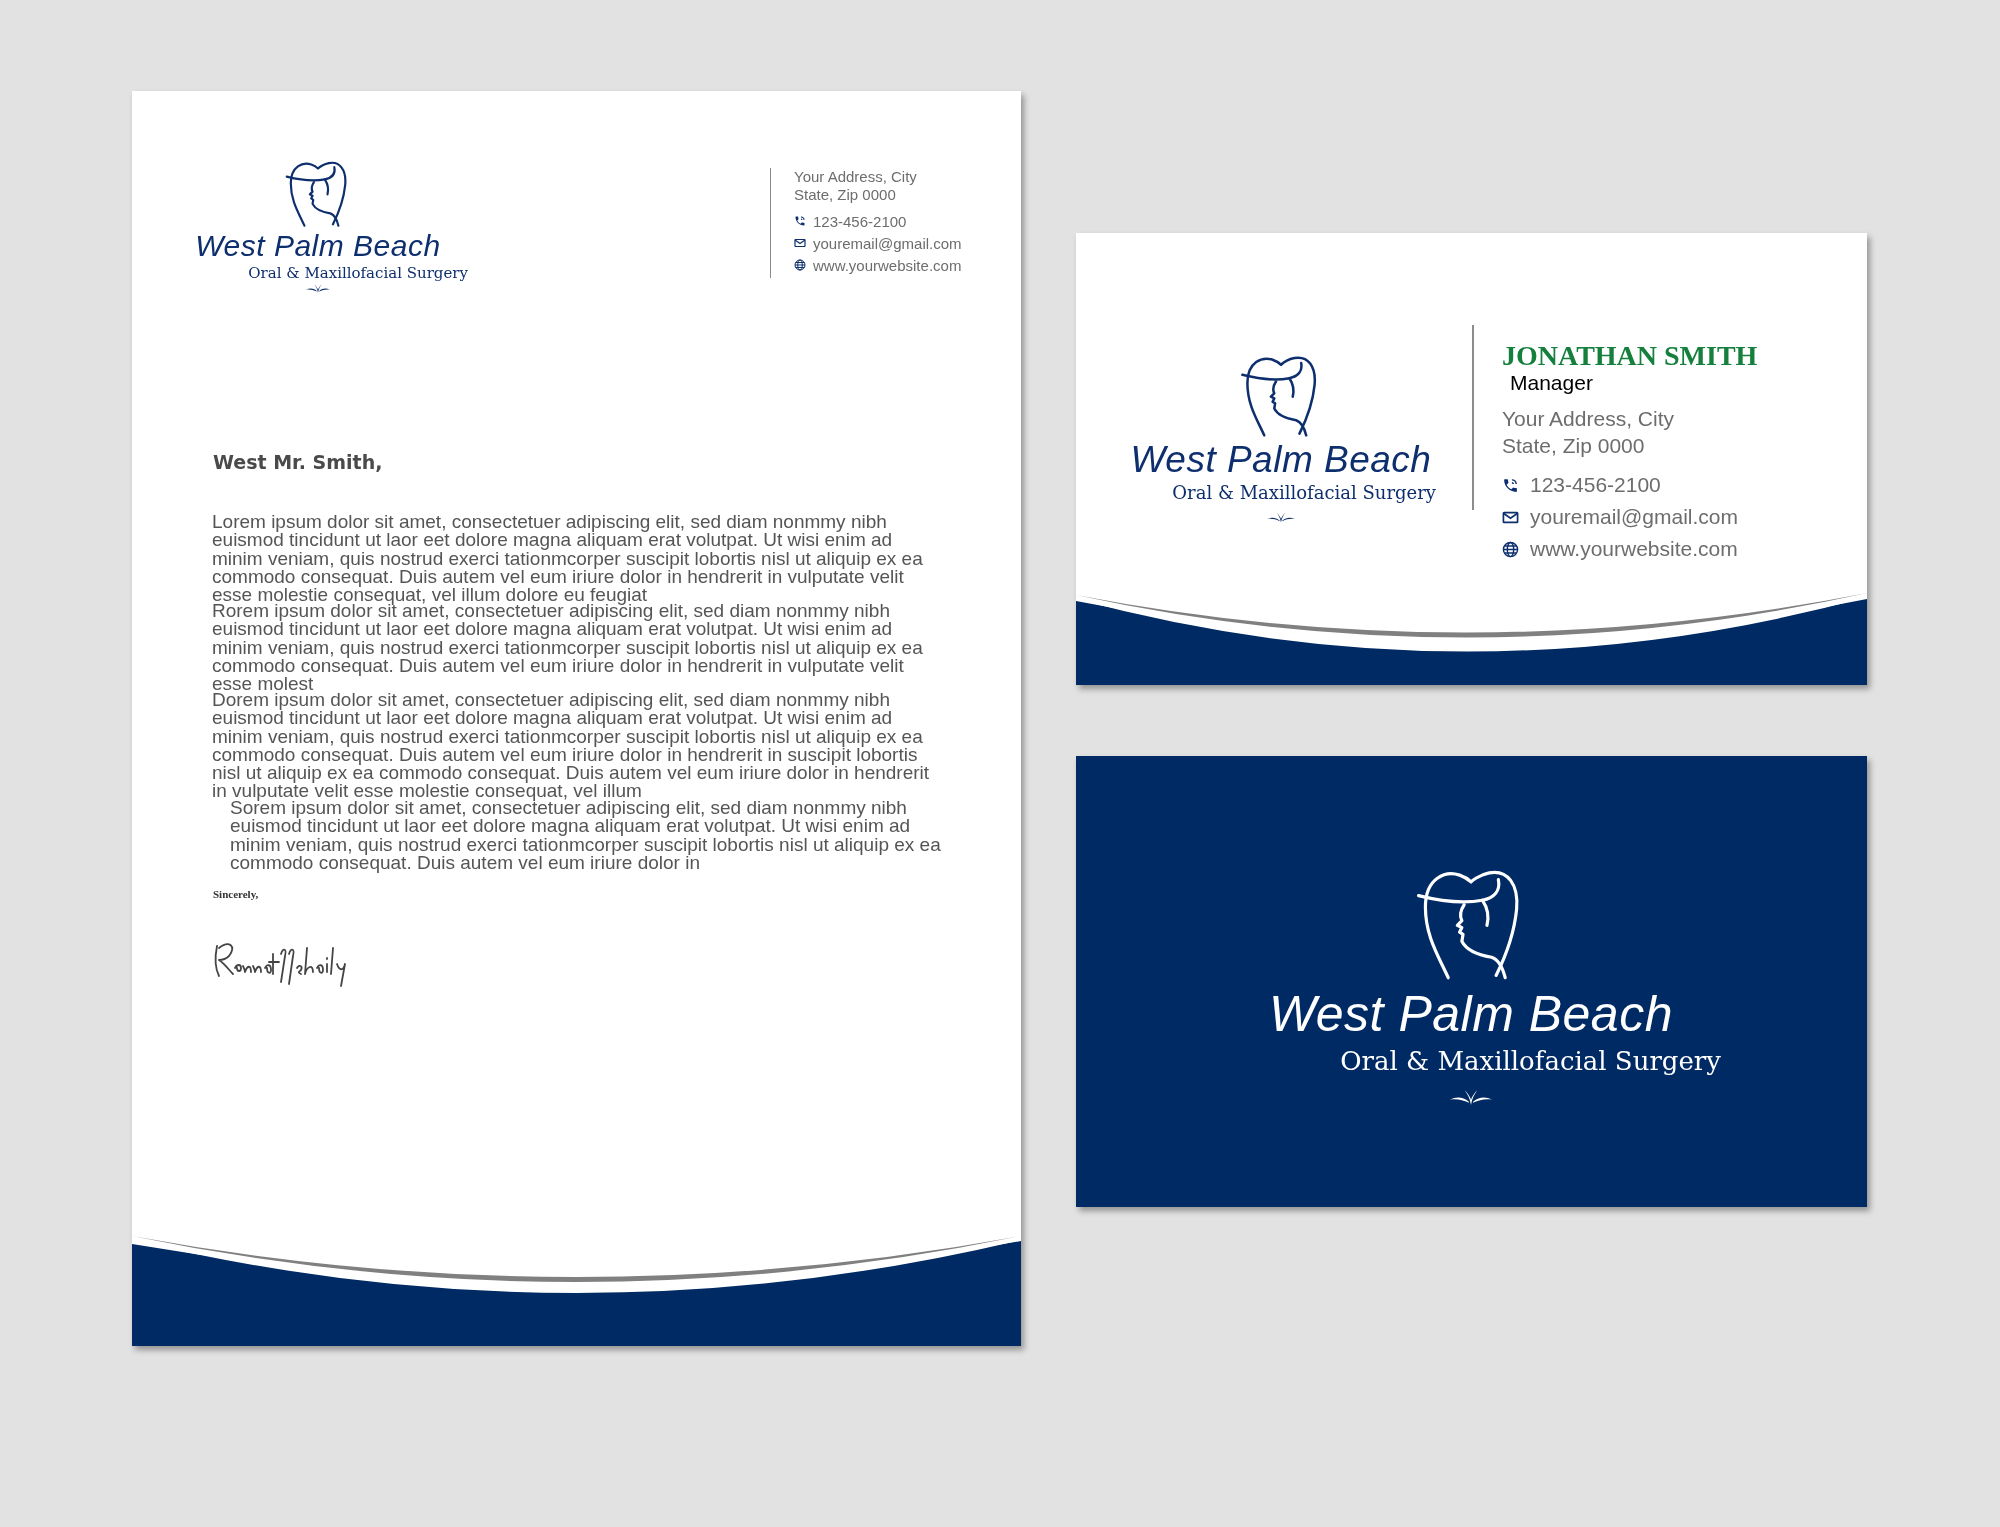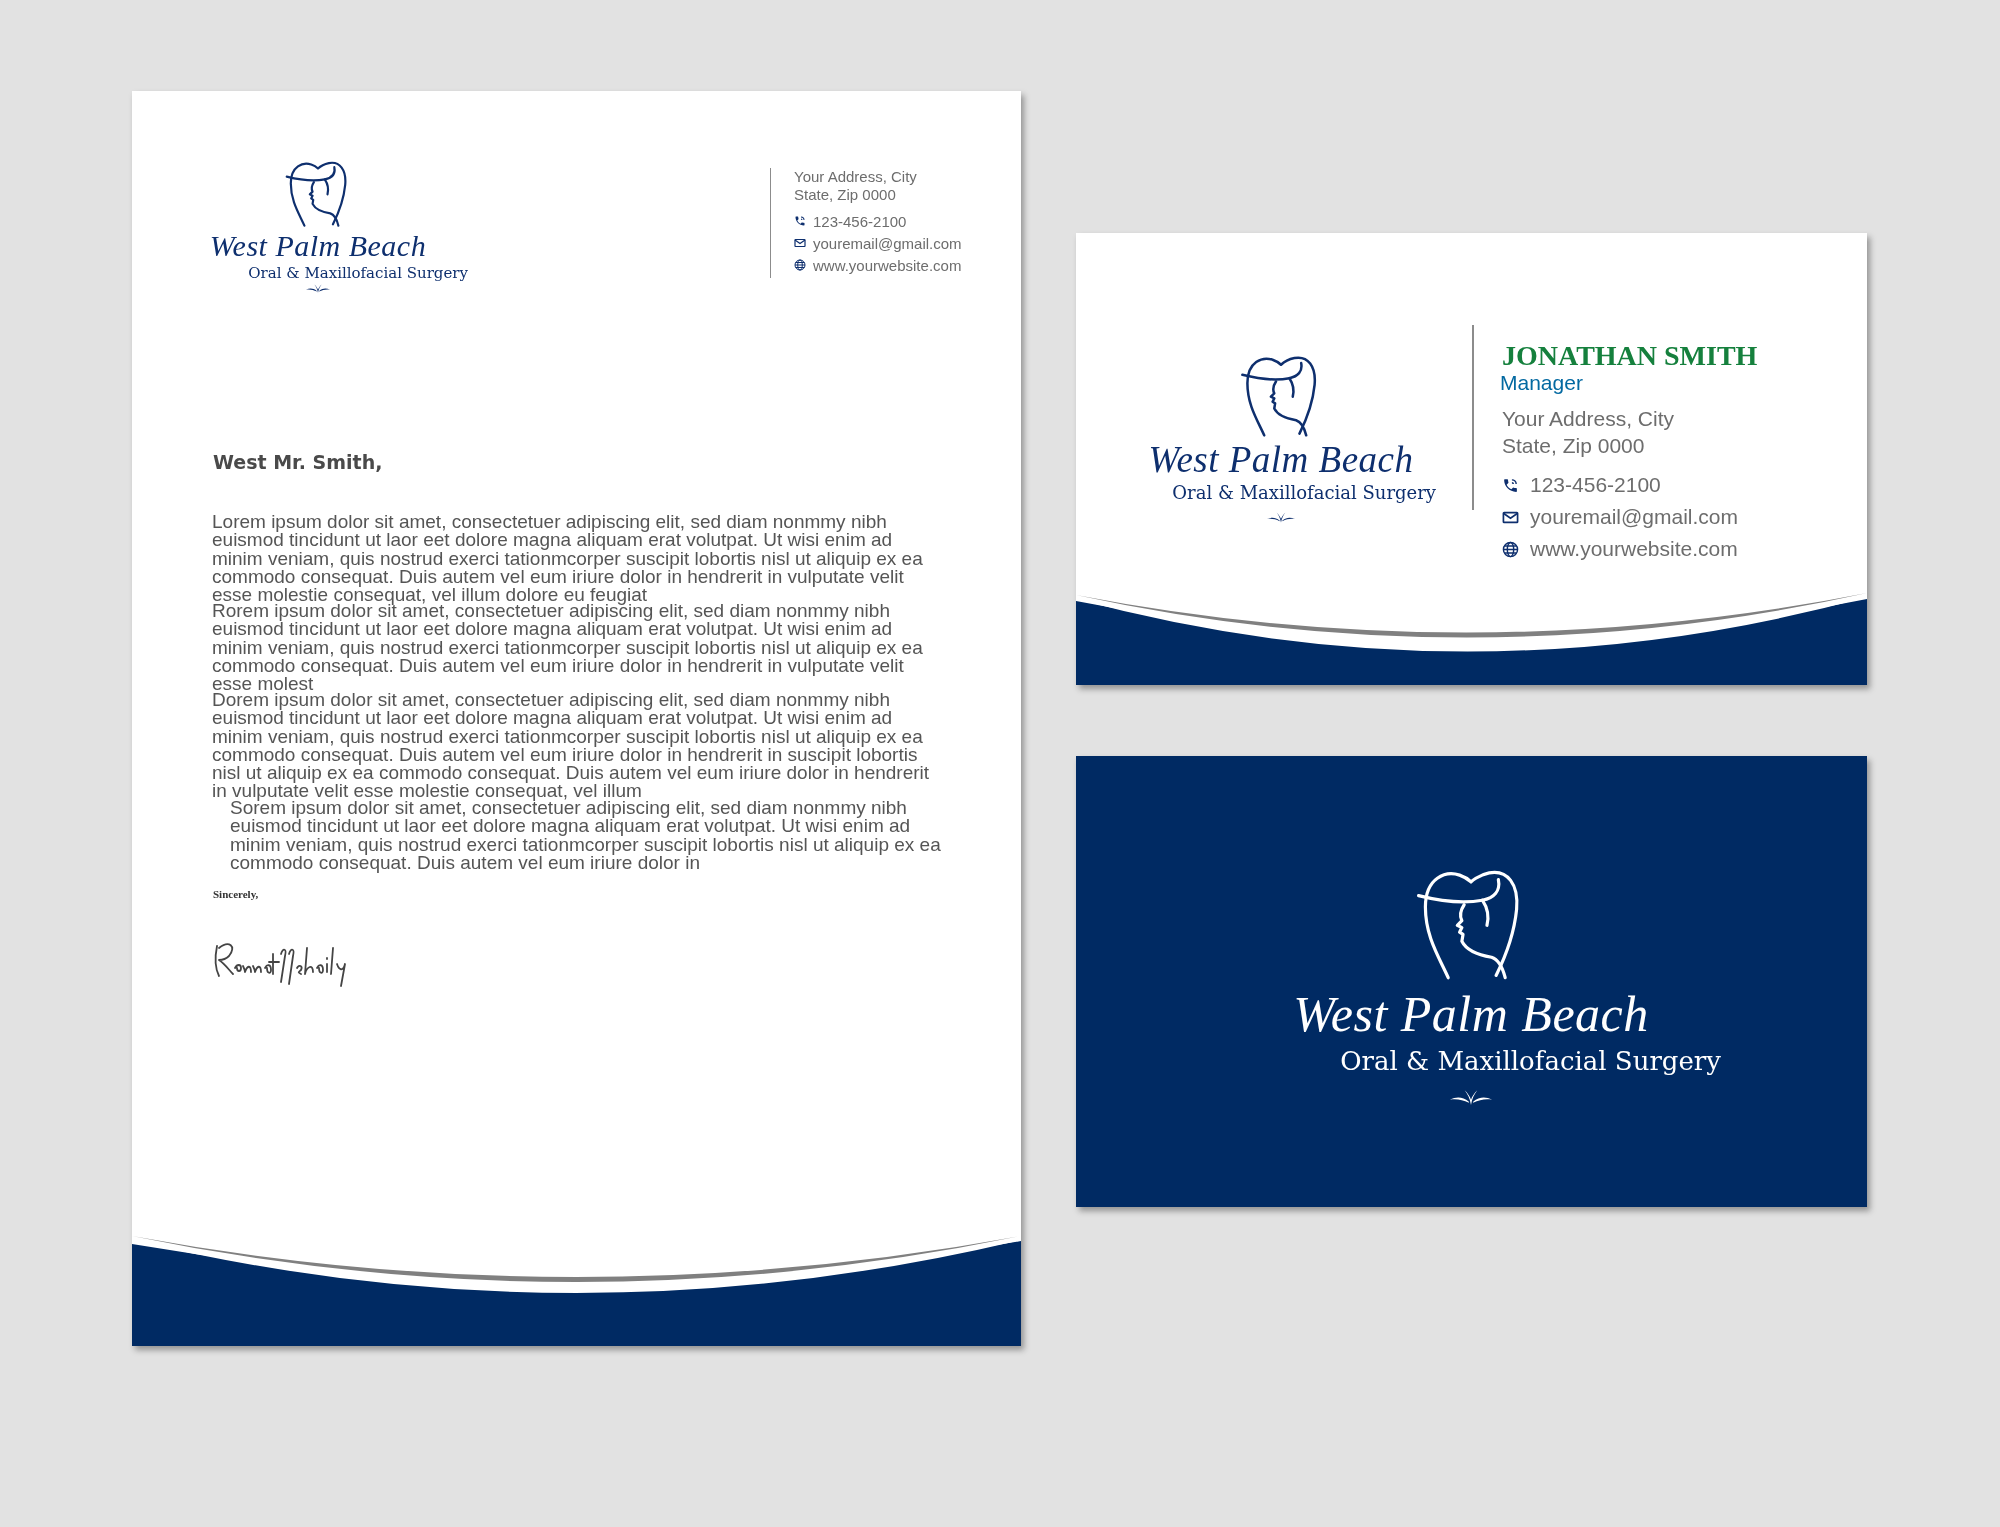--- a/index.html
+++ b/index.html
@@ -8,21 +8,21 @@
     position: relative; overflow: hidden;
     font-family: "Liberation Sans", sans-serif;
   }
   .sheet { position: absolute; background: #ffffff; box-shadow: 3px 4px 6px rgba(0,0,0,0.35); overflow: hidden; }
   #letterhead { left: 132px; top: 91px; width: 889px; height: 1255px; }
   #card-front { left: 1076px; top: 233px; width: 791px; height: 452px; }
   #card-back  { left: 1076px; top: 756px; width: 791px; height: 451px; background: #002a63; }
 
   .logo { position: absolute; text-align: center; color: #0e2f6e; }
   .logo svg { display: block; margin: 0 auto; }
-  .logo .brand { font-family: Liberation Serif, serif; font-style: italic; white-space: nowrap; letter-spacing: 0.5px; }
+  .logo .brand { font-family: Liberation Sans, sans-serif; font-style: italic; white-space: nowrap; letter-spacing: 0.5px; }
   .logo .tagline { font-family: "DejaVu Serif", serif; white-space: nowrap; text-align: right; }
   .logo .ornament { display: block; margin: 0 auto; }
 
   #lh-logo { left: 36px; top: 68px; width: 300px; }
   #lh-logo .brand { font-size: 30px; line-height: 34px; margin-top: 2px; }
   #lh-logo .tagline { font-size: 15px; line-height: 20px; }
 
   .contact { position: absolute; color: #6d6d6d; }
   .contact .divider { position: absolute; left: 0; top: 0; width: 2px; background: #8c8c8c; }
   .contact .addr { white-space: nowrap; }
@@ -47,21 +47,21 @@
 
   .swoosh { position: absolute; left: 0; bottom: 0; }
 
   #cf-logo { left: 50px; top: 120px; width: 310px; }
   #cf-logo .brand { font-size: 37px; line-height: 42px; margin-top: 2px; }
   #cf-logo .tagline { font-size: 18px; line-height: 24px; }
 
   #cf-contact { left: 396px; top: 92px; width: 370px; height: 190px; font-size: 21px; }
   #cf-contact .divider { height: 185px; width: 2px; }
   #cf-name { margin-left: 30px; font-family: "Liberation Serif", serif; font-weight: bold; font-size: 28px; line-height: 30px; color: #15803d; white-space: nowrap; margin-top: 16px; }
-  #cf-title { margin-left: 28px; font-size: 21px; line-height: 24px; color: #0369a1; }
+  #cf-title { margin-left: 38px; font-size: 21px; line-height: 24px; color: #000000; }
   #cf-contact .addr { margin-left: 30px; margin-top: 10px; line-height: 27px; }
   #cf-contact .rows { margin-left: 30px; margin-top: 10px; }
   #cf-contact .row { height: 32px; }
   #cf-contact .row svg { width: 17px; height: 17px; margin-right: 11px; }
 
   #cb-logo { left: 145px; top: 110px; width: 500px; color: #ffffff; }
   #cb-logo .brand { font-size: 50px; line-height: 56px; margin-top: 6px; }
   #cb-logo .tagline { font-size: 26px; line-height: 34px; margin-top: 2px; }
 </style>
 </head>

